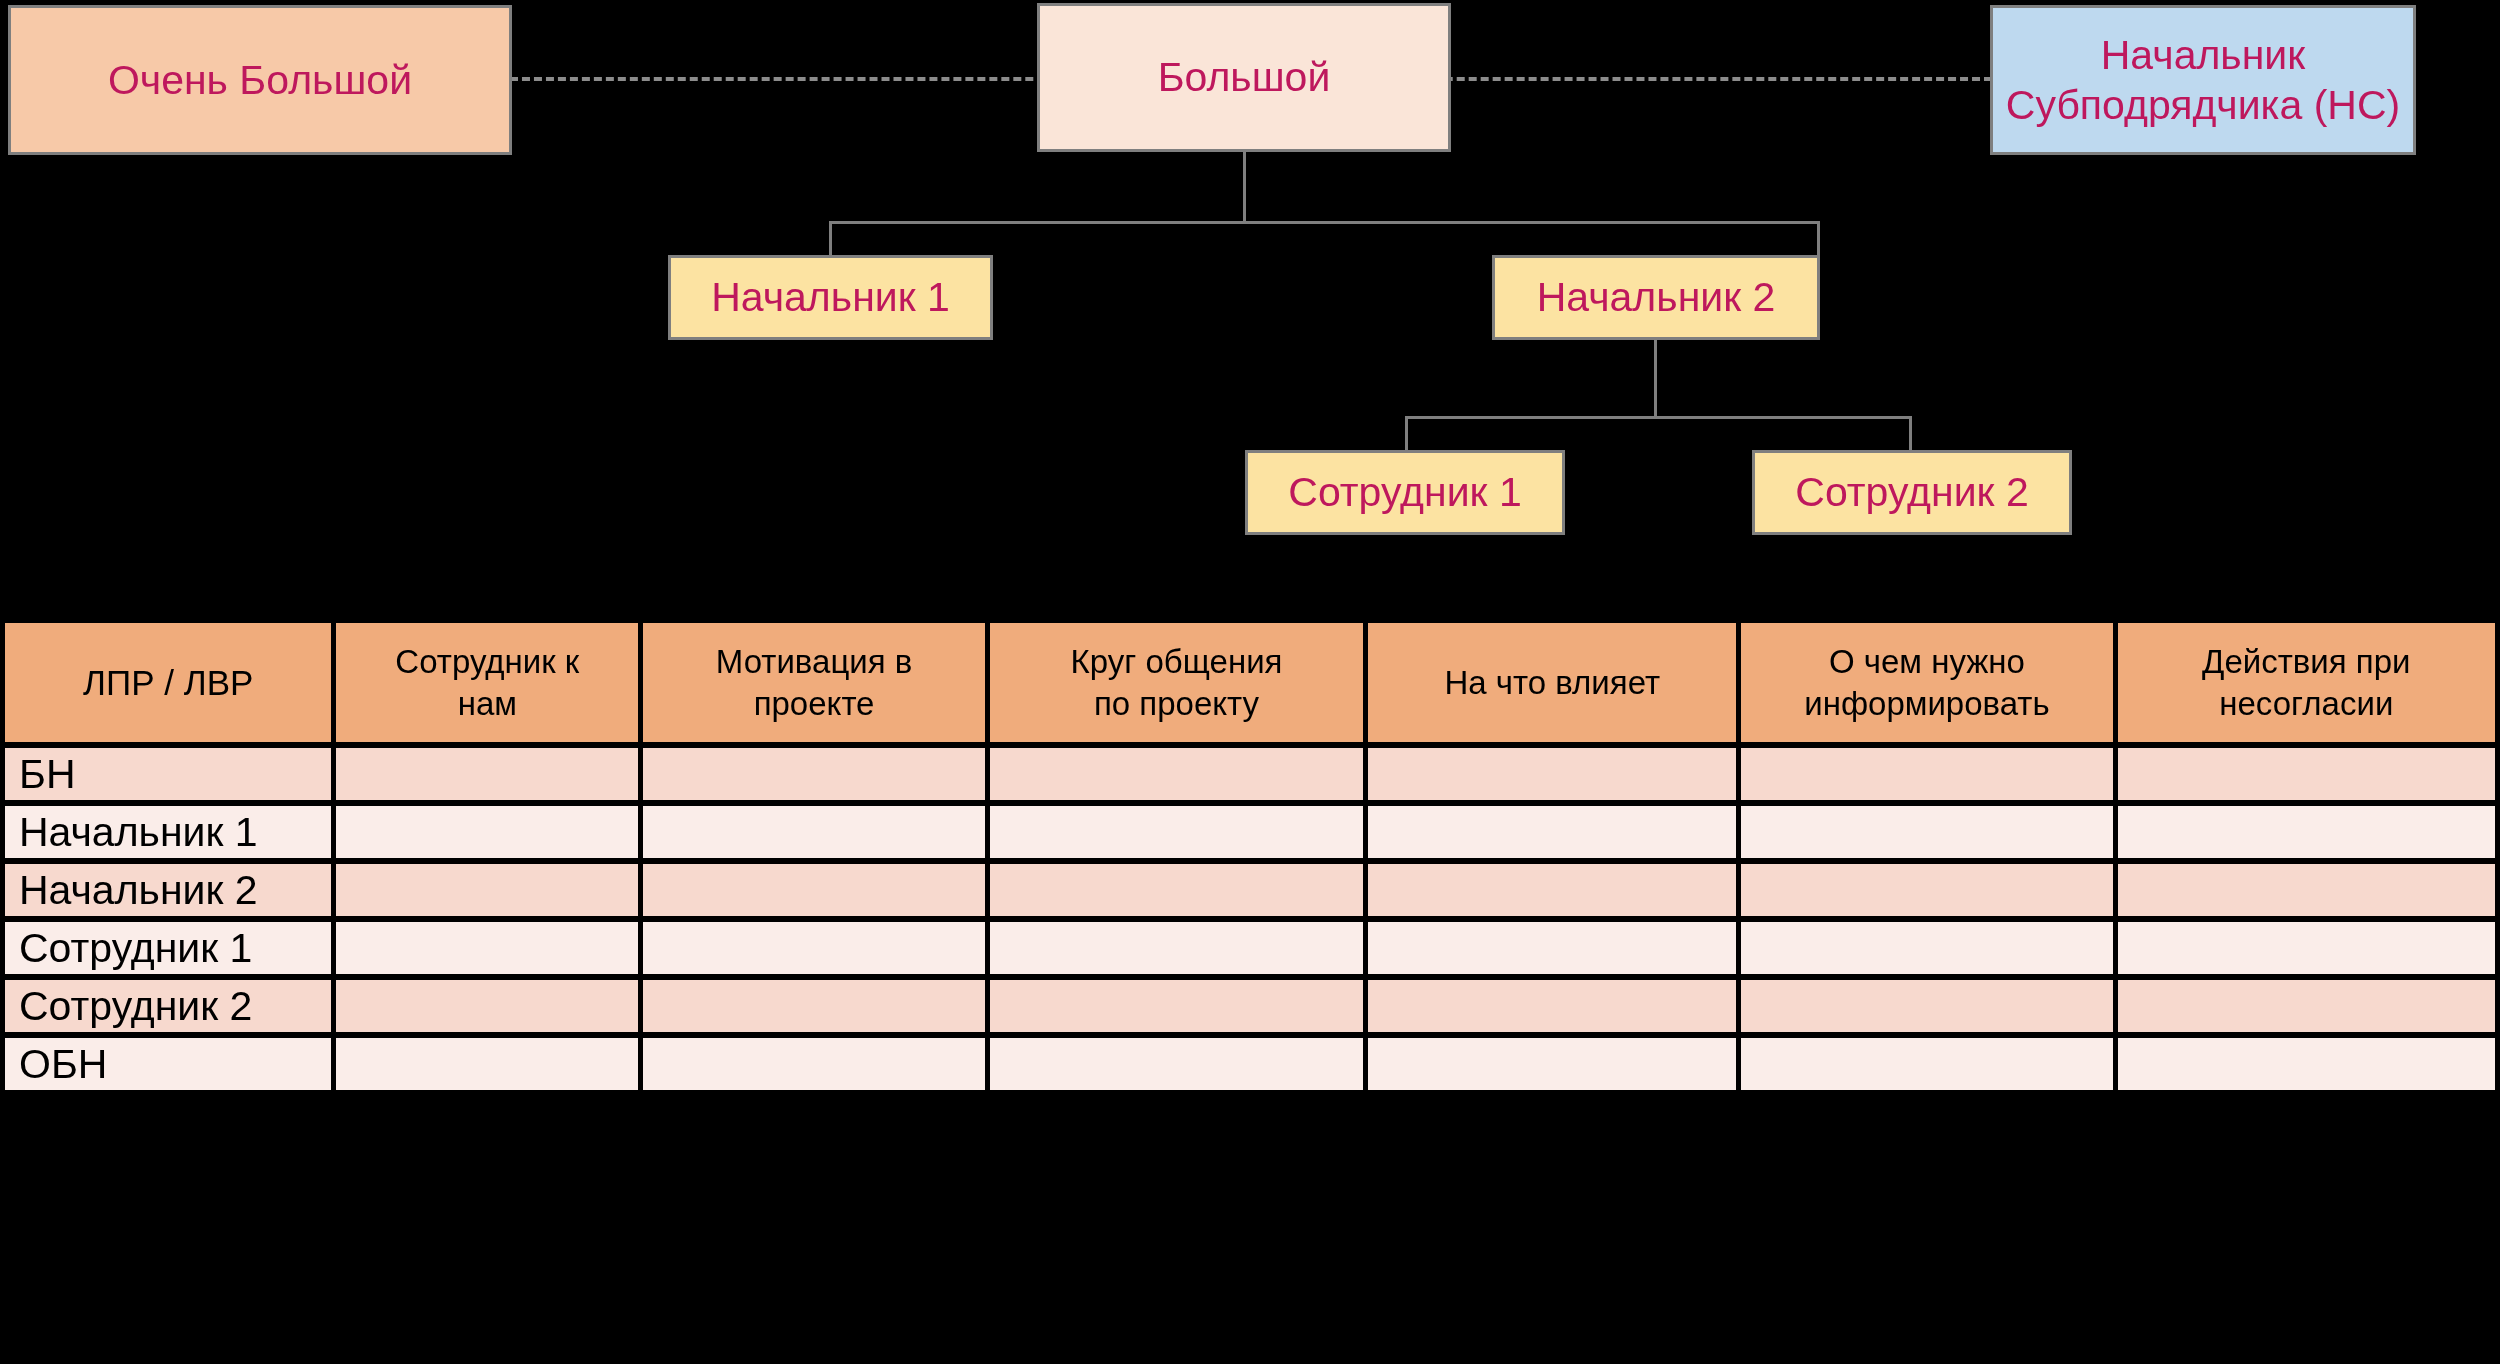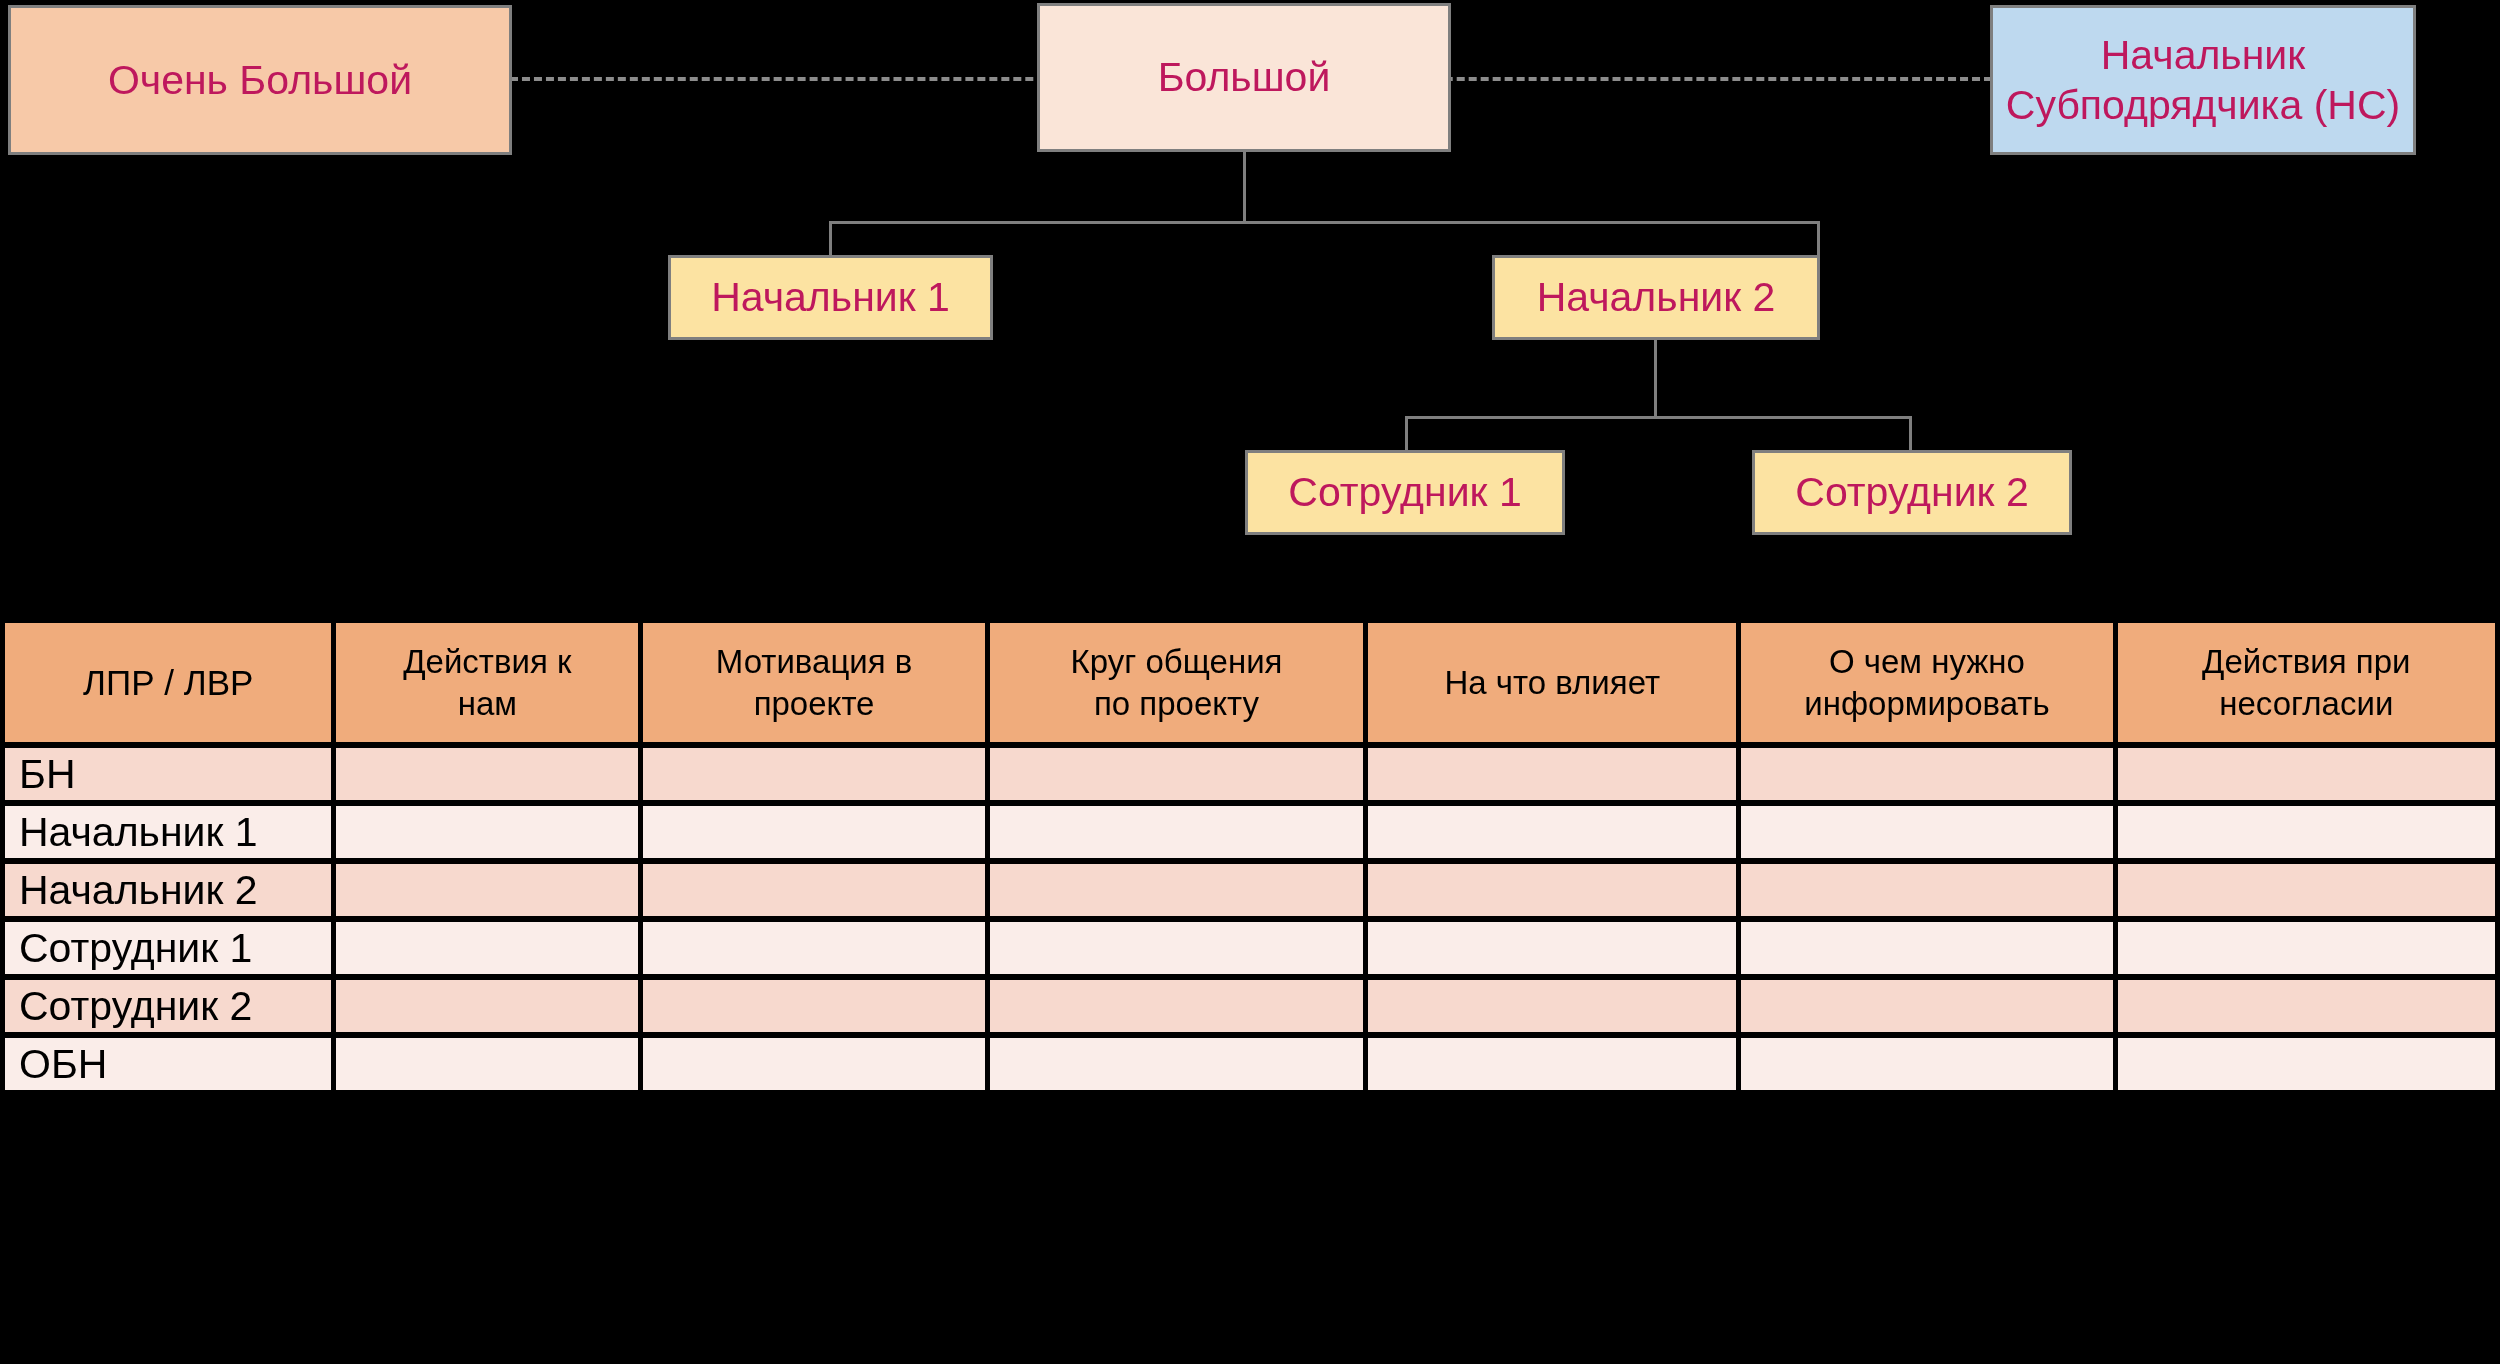--- a/index.html
+++ b/index.html
@@ -192,21 +192,21 @@
       <col class="c4">
       <col class="c5">
       <col class="c6">
   </colgroup>
   <thead>
     <tr>
       <th class="col-name">
         <span>ЛПР / ЛВР</span>
       </th>
       <th>
-        <span>Действия к</span><br>
+        <span>Сотрудник к</span><br>
         <span>нам</span>
       </th>
       <th>
         <span>Мотивация в</span><br>
         <span>проекте</span>
       </th>
       <th>
         <span>Круг общения</span><br>
         <span>по проекту</span>
       </th>

